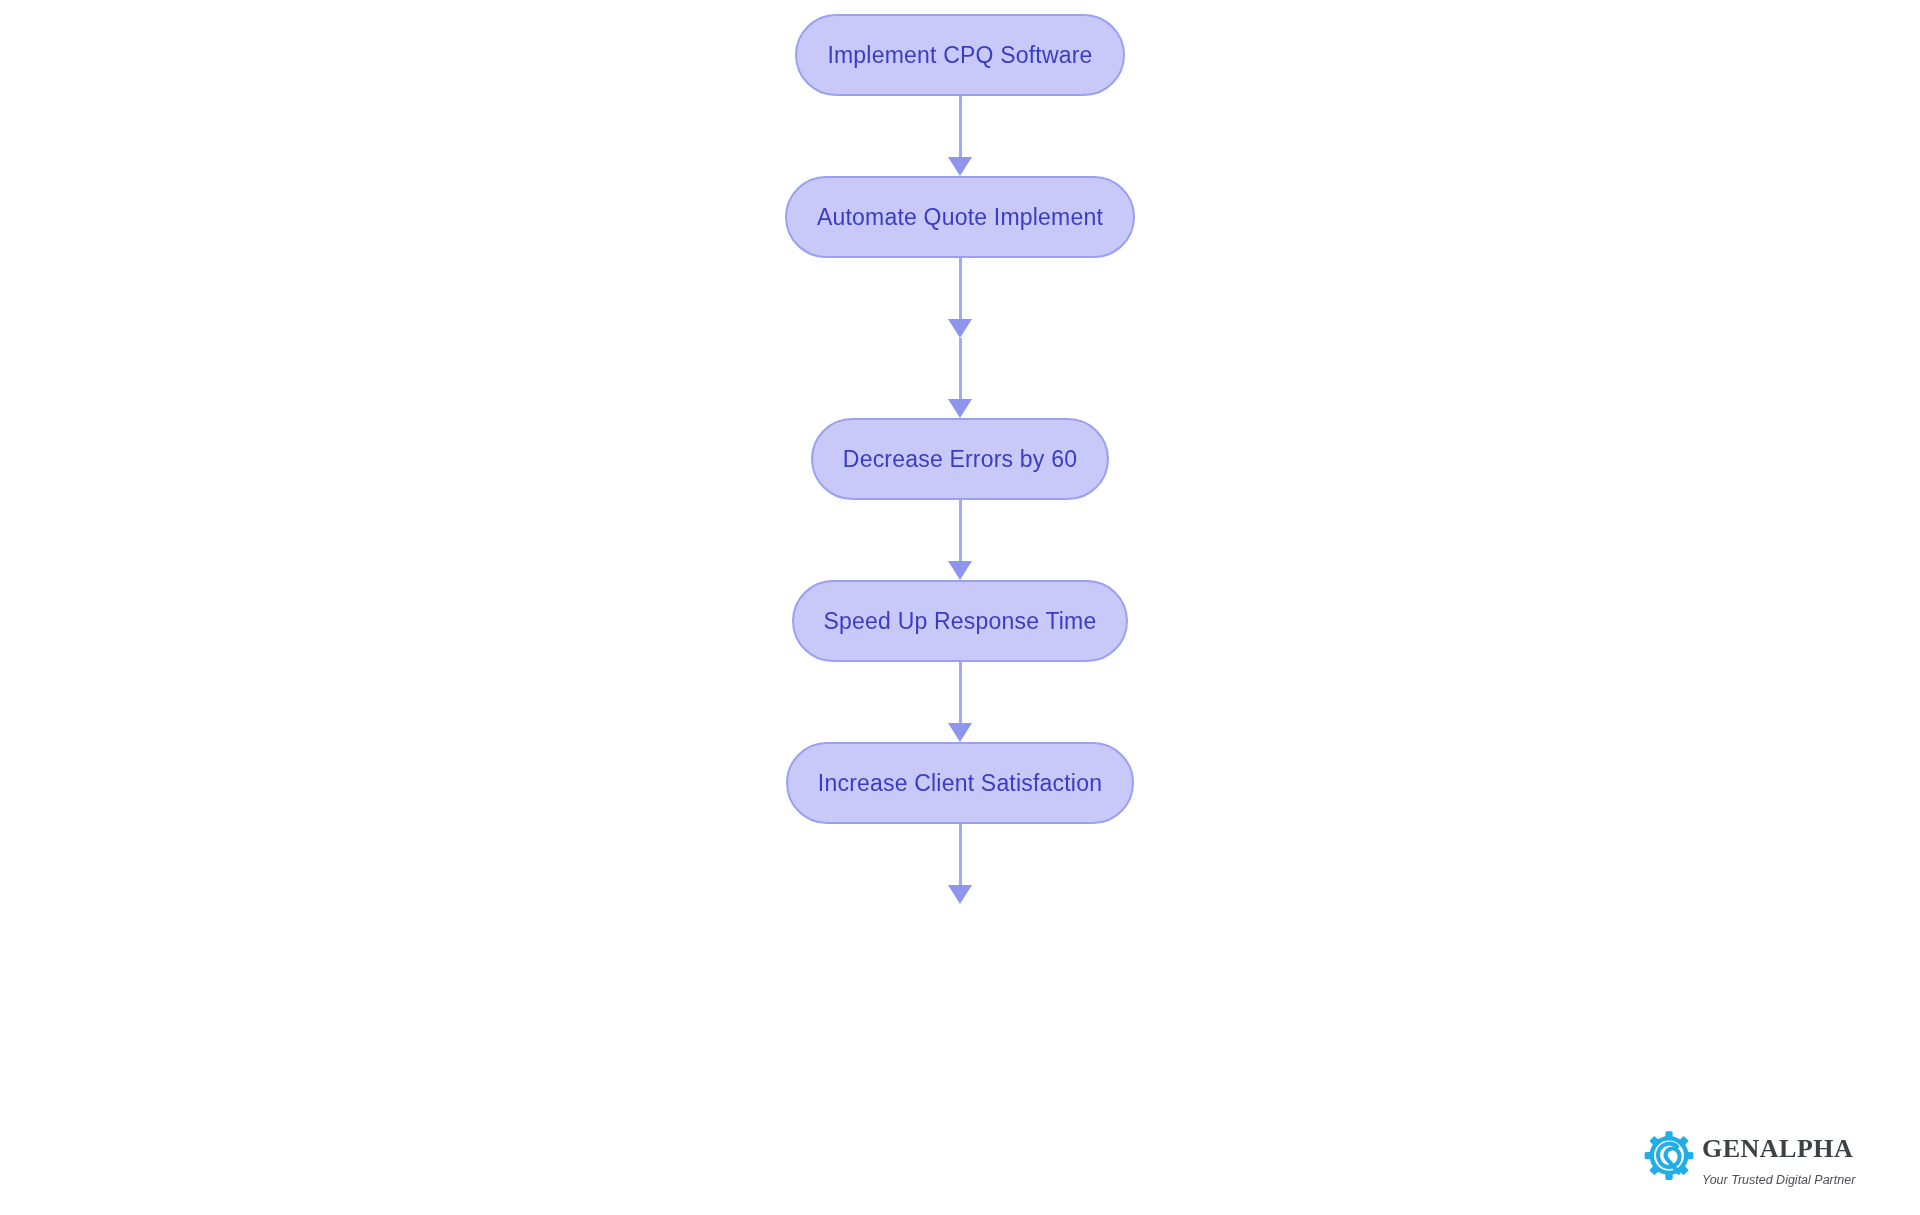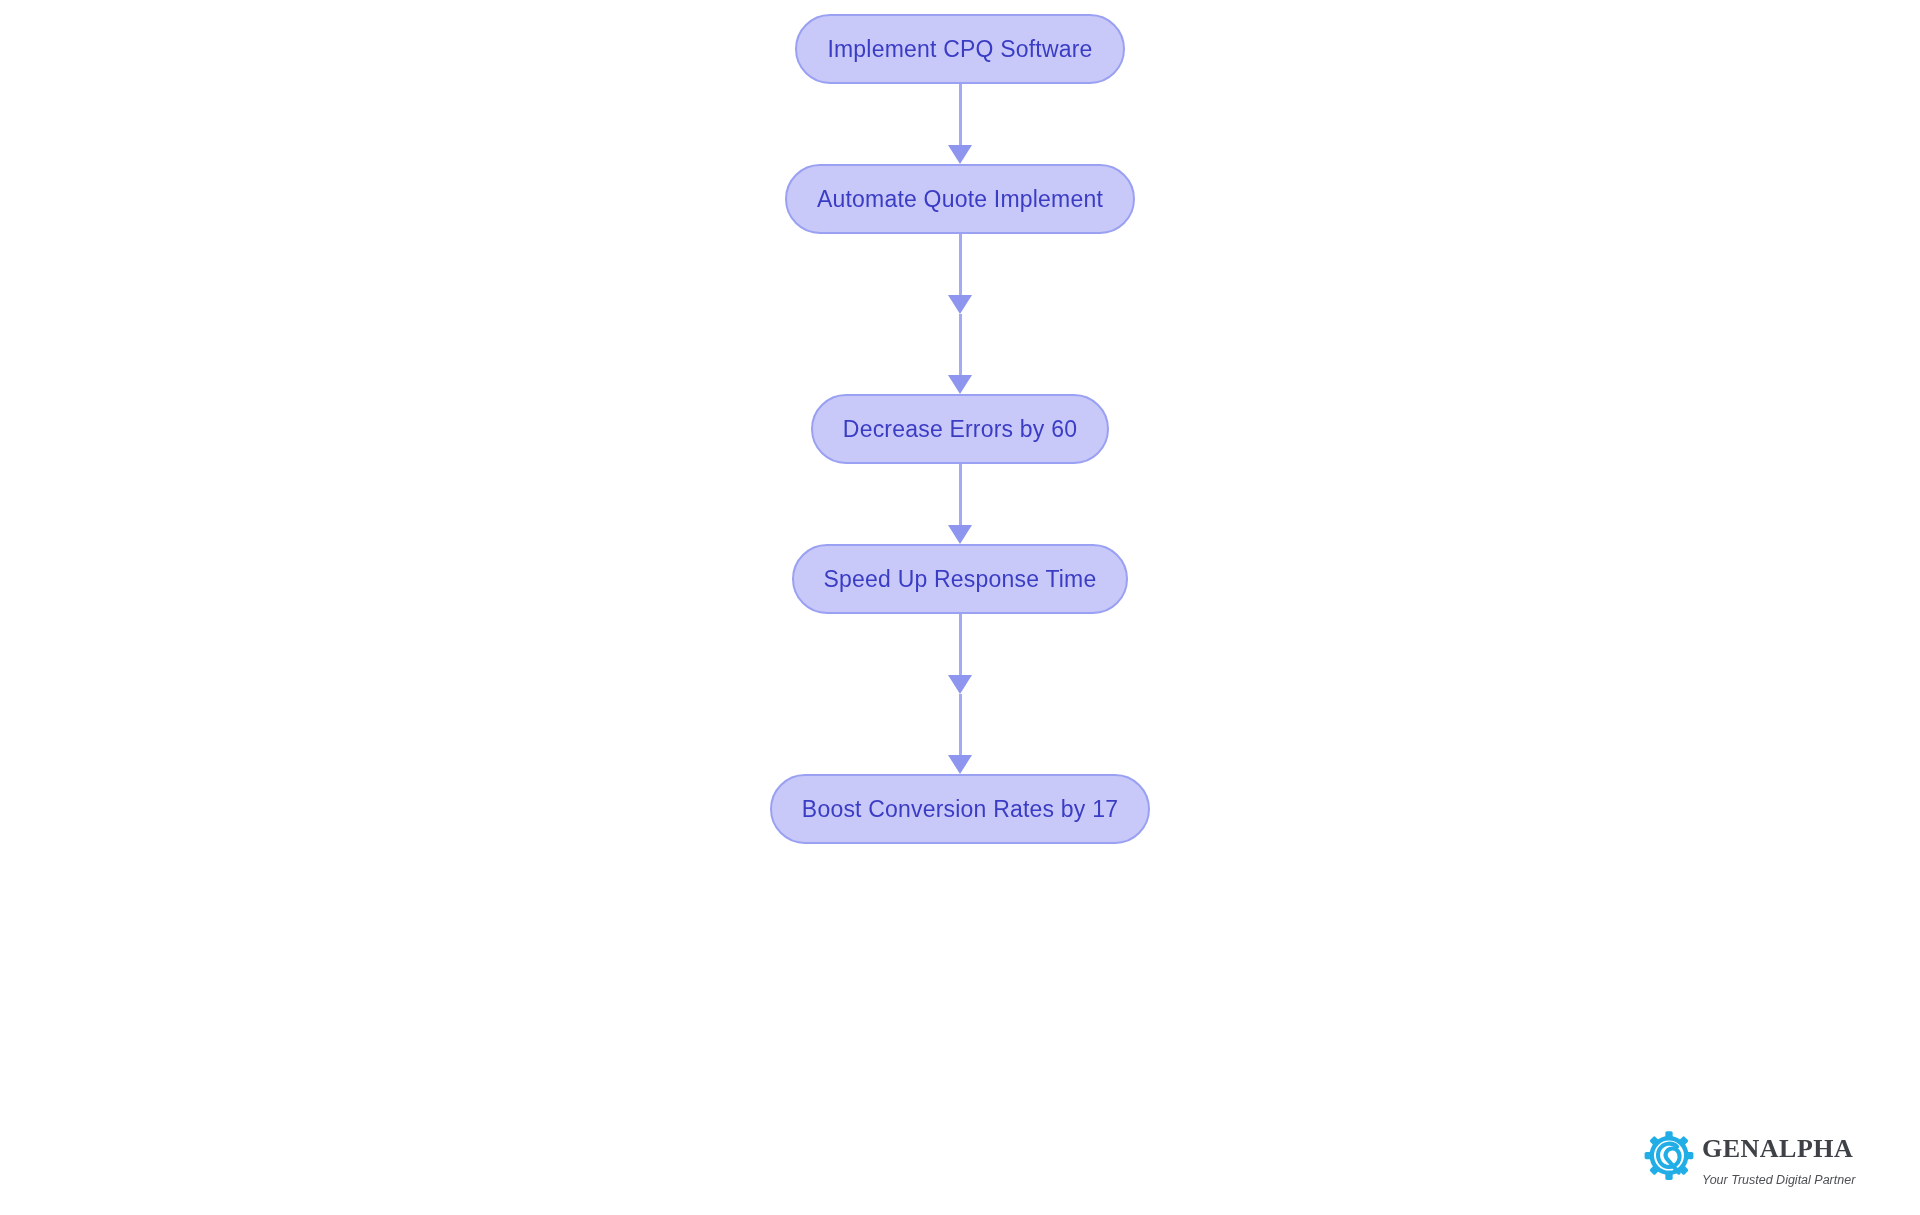--- a/index.html
+++ b/index.html
@@ -19,21 +19,21 @@
     position: absolute;
     left: 0;
     top: 14px;
     width: 100%;
     display: flex;
     flex-direction: column;
     align-items: center;
   }
   .node {
     box-sizing: border-box;
-    height: 70px;
+    height: 82px;
     min-width: 260px;
     padding: 12px 30px;
     border-radius: 41px;
     background: #c8c9f9;
     border: 2px solid #9aa0f2;
     color: #3b3cc4;
     display: flex;
     align-items: center;
     justify-content: center;
     font-size: 23px;
@@ -126,27 +126,27 @@
       <div class="head"></div>
     </div>
 
     <div class="node">Speed Up Response Time</div>
 
     <div class="arrow">
       <div class="shaft"></div>
       <div class="head"></div>
     </div>
 
+    <div class="node">Increase Client Satisfaction</div>
 
     <div class="arrow">
       <div class="shaft"></div>
       <div class="head"></div>
     </div>
 
-    <div class="node">Boost Conversion Rates by 17</div>
 
   </div>
 
   <div class="logo">
     <span class="logo-icon">
       <svg viewBox="0 0 64 70" width="52" height="58" xmlns="http://www.w3.org/2000/svg">
         <g fill="#21aee6">
           <rect x="27.5" y="2" width="9" height="10" rx="2" transform="rotate(0 32 32)"></rect>
           <rect x="27.5" y="2" width="9" height="10" rx="2" transform="rotate(45 32 32)"></rect>
           <rect x="27.5" y="2" width="9" height="10" rx="2" transform="rotate(90 32 32)"></rect>

